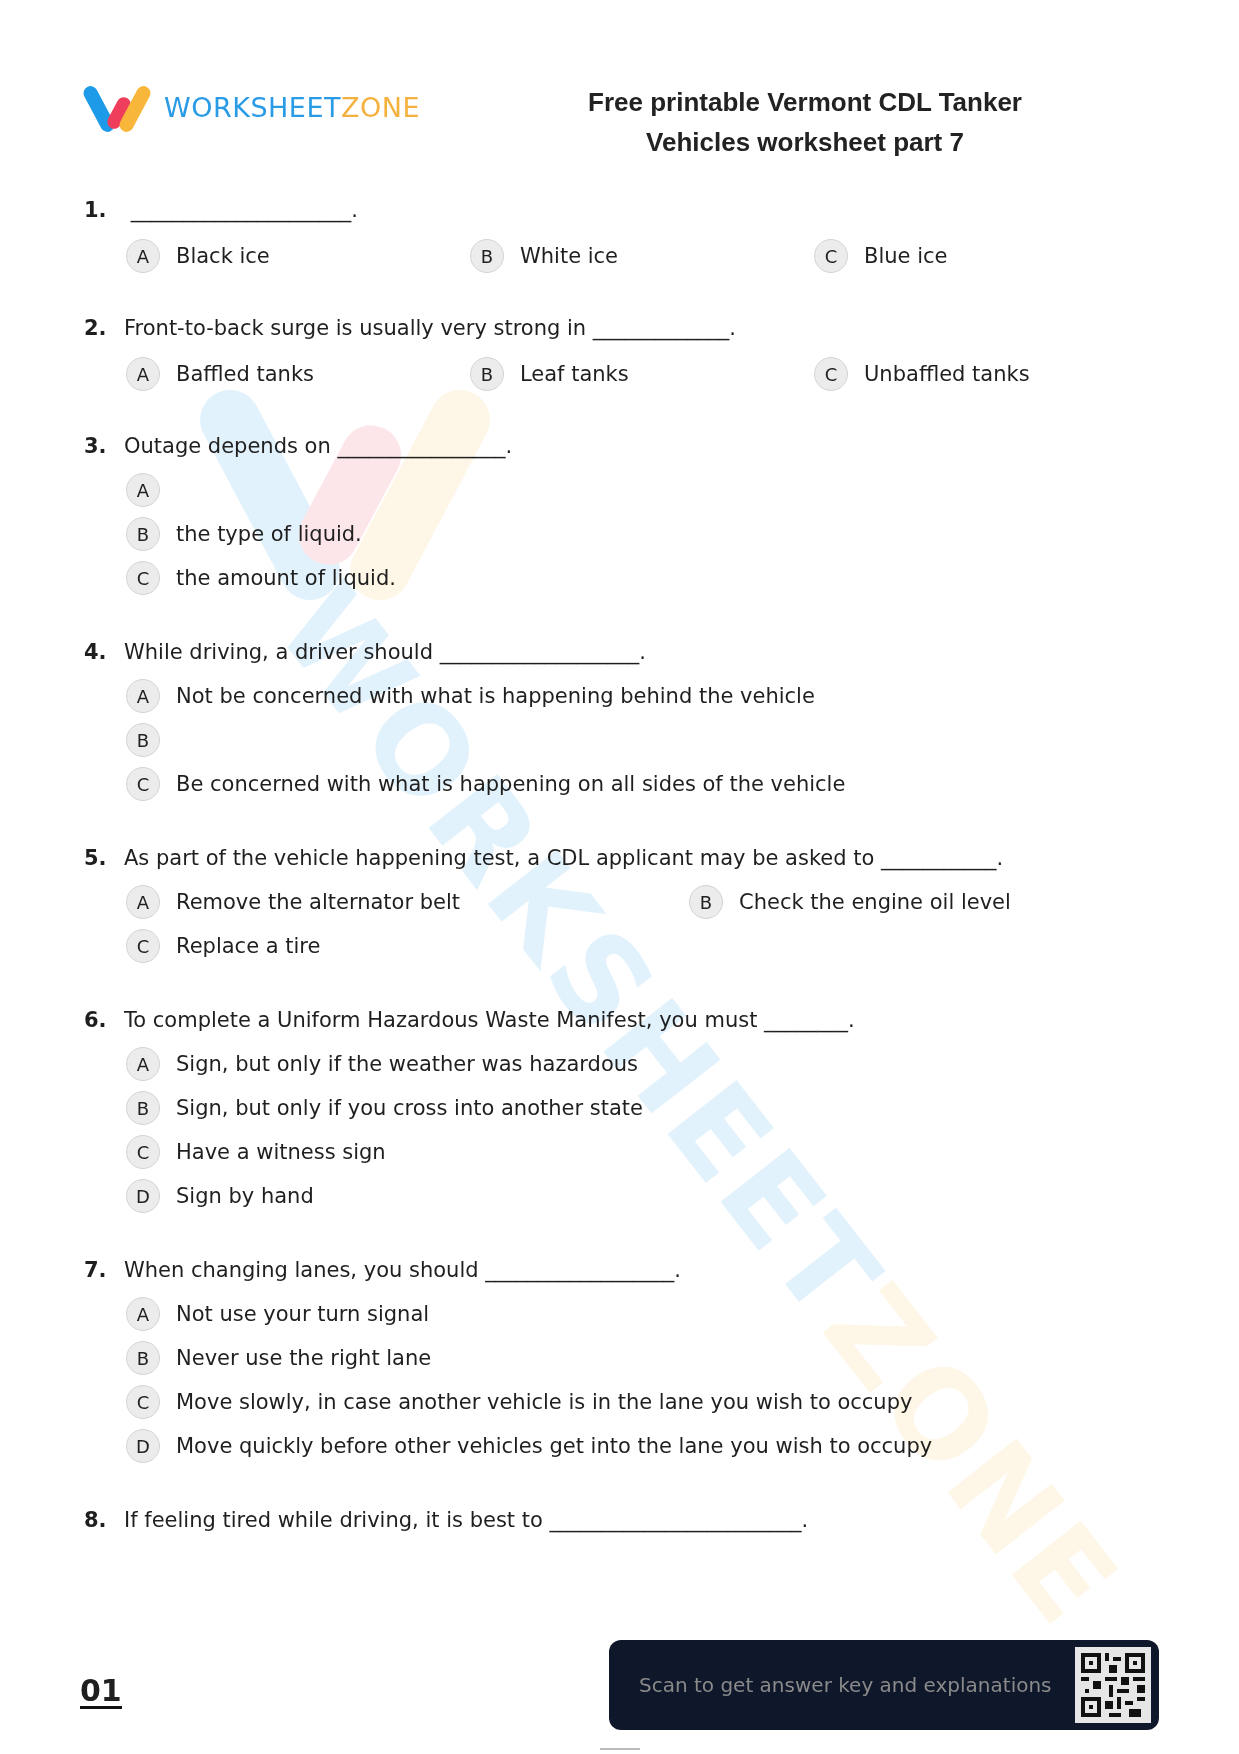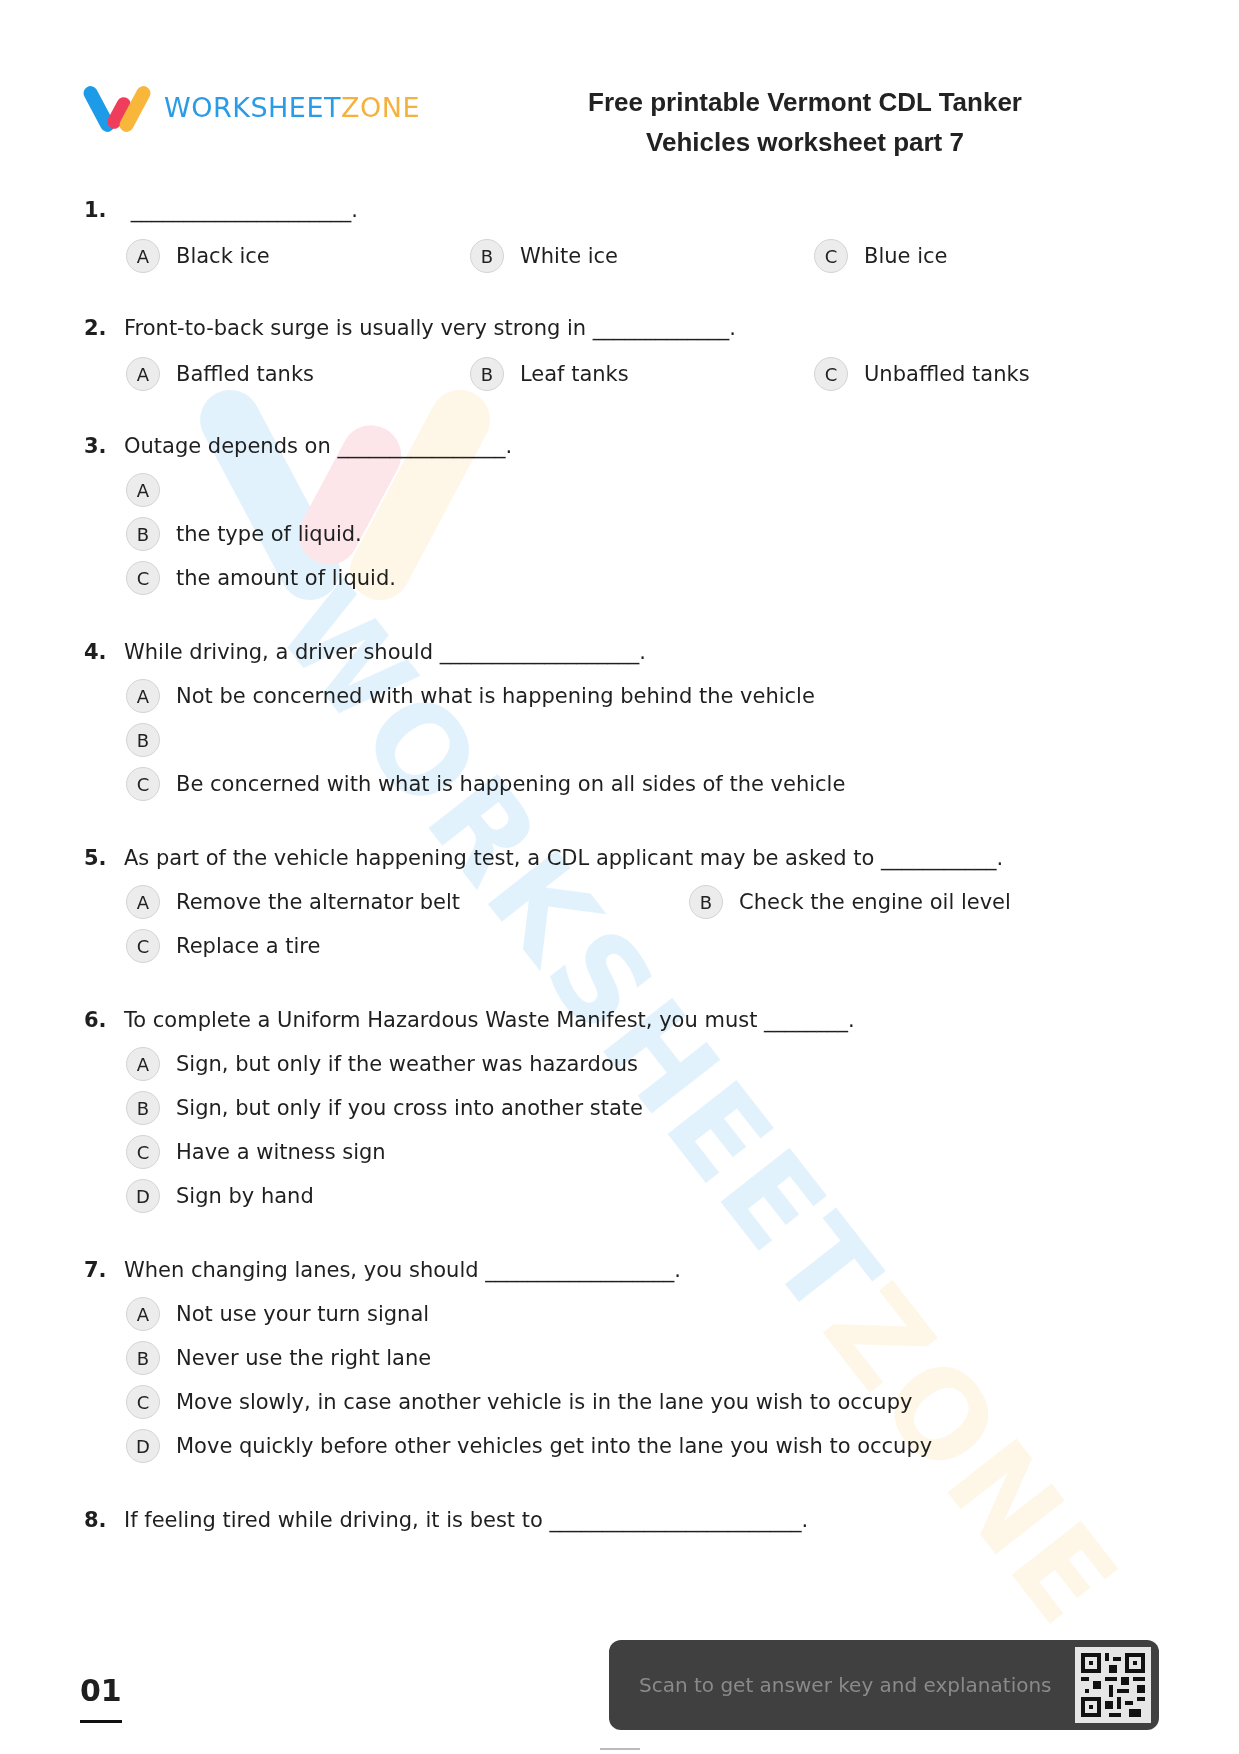--- a/index.html
+++ b/index.html
@@ -28,22 +28,22 @@
   .q { position:absolute; left:84px; font-family:"DejaVu Sans", sans-serif; }
   .q-line { font-size:21px; display:flex; align-items:baseline; white-space:nowrap; }
   .q-num { font-weight:bold; width:40px; display:inline-block; }
   .opts { position:relative; }
   .opt { display:flex; align-items:center; font-size:21px; white-space:nowrap; height:44px; }
   .opt-grid .opt { position:absolute; top:0; }
   .badge { width:32px; height:32px; border-radius:50%; background:#ececec; border:1px solid #d4d4d4;
            display:inline-flex; align-items:center; justify-content:center; font-size:18px;
            margin-right:16px; color:#222; flex:none; }
   .page-num { position:absolute; left:80px; top:1676px; font-size:30px; font-weight:bold;
-              border-bottom:3px solid #111; line-height:30px; padding-bottom:14px; font-family:"DejaVu Sans", sans-serif; }
-  .answer-box { position:absolute; left:609px; top:1640px; width:550px; height:90px; background:#404040;
+              border-bottom:3px solid #111; line-height:30px; padding-bottom:0; font-family:"DejaVu Sans", sans-serif; }
+  .answer-box { position:absolute; left:609px; top:1640px; width:550px; height:90px; background:#0f172a;
                 border-radius:12px; display:flex; align-items:center; justify-content:space-between; padding:0 8px 0 30px; box-sizing:border-box; }
   .answer-text { font-size:20px; color:#8a8a8a; font-family:"DejaVu Sans", sans-serif; }
   .qr { width:76px; height:76px; background:#e6e6e6; display:flex; align-items:center; justify-content:center; }
   .bottom-line { position:absolute; left:600px; top:1748px; width:40px; height:2px; background:#bbb; }
 </style>
 </head>
 <body>
 
 <div class="wm-logo">
   <span class="wm1"></span>

